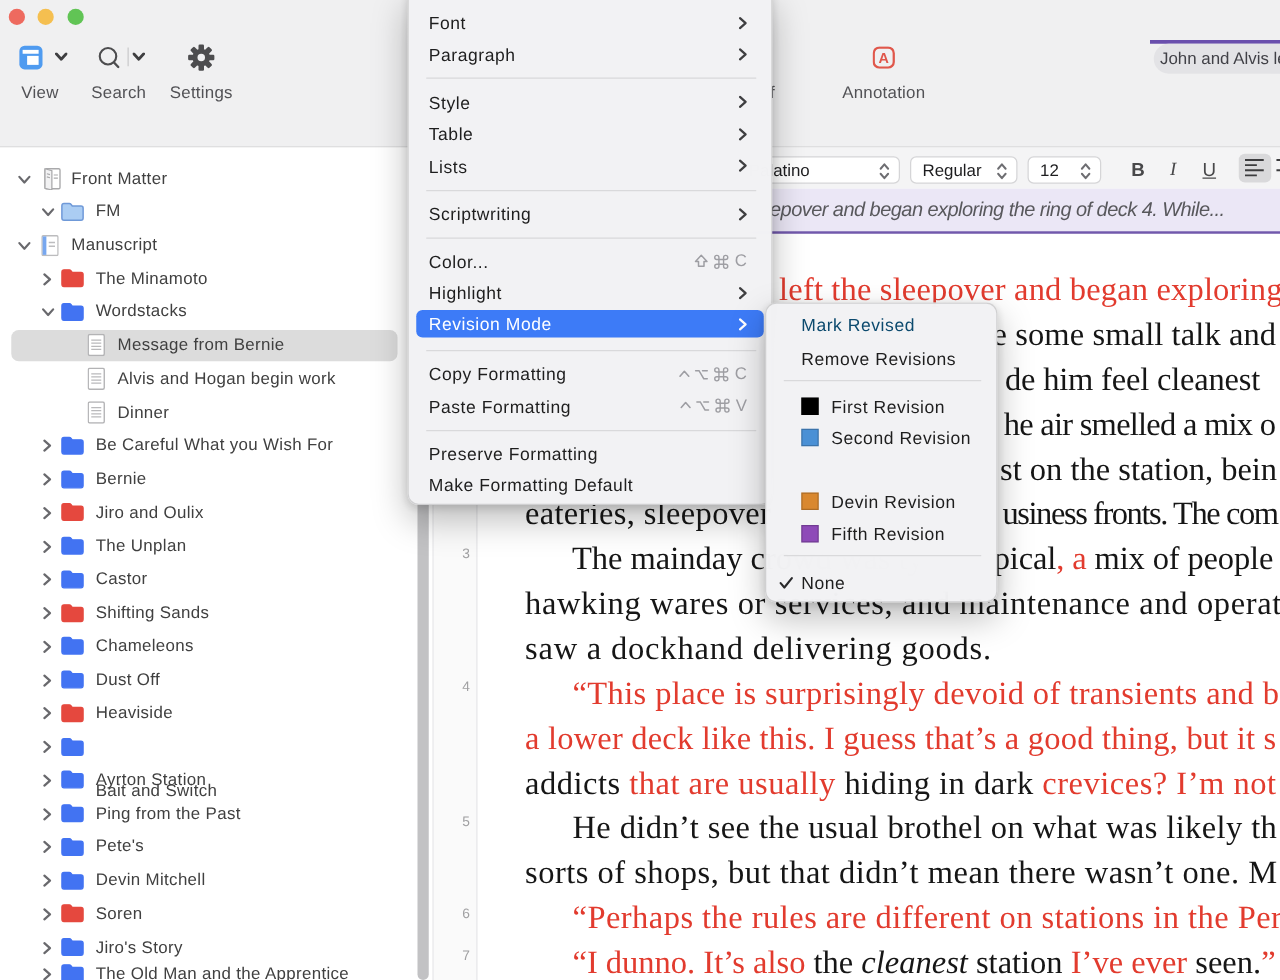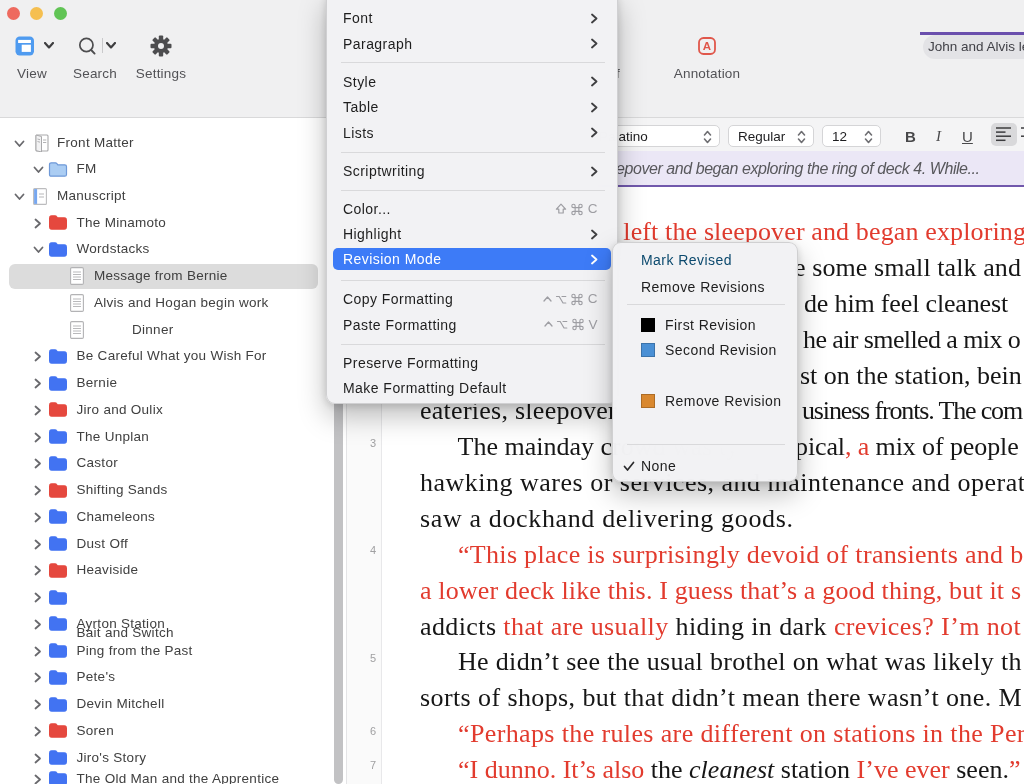--- a/index.html
+++ b/index.html
@@ -225,21 +225,21 @@
   <div class="brow" style="left:94px;top:290.5px;">Alvis and Hogan begin work</div>
   <svg class="abs" style="left:70px;top:320.5px;" width="14" height="18" viewBox="0 0 14 18">
       <rect x="0.6" y="0.6" width="12.8" height="16.8" rx="1.2" fill="#ffffff" stroke="#b3b3b5" stroke-width="1.1"></rect>
       <g stroke="#b9b9bb" stroke-width="1">
         <line x1="3" y1="5" x2="11" y2="5"></line>
         <line x1="3" y1="7.5" x2="11" y2="7.5"></line>
         <line x1="3" y1="10" x2="11" y2="10"></line>
         <line x1="3" y1="12.5" x2="11" y2="12.5"></line>
       </g>
     </svg>
-  <div class="brow" style="left:94px;top:317.5px;margin-left:38px;">Dinner</div>
+  <div class="brow" style="left:94px;top:317.5px;">Dinner</div>
   <svg class="abs" style="left:33.5px;top:351px;" width="8" height="11" viewBox="0 0 8 11">
       <polyline points="1.5,1.5 6,5.5 1.5,9.5" fill="none" stroke="#69696d" stroke-width="1.8" stroke-linecap="round" stroke-linejoin="round"></polyline>
     </svg>
   <svg class="abs" style="left:48px;top:347.5px;" width="20" height="17" viewBox="0 0 20 17">
       <path d="M1.5 3.5 Q1.5 1.8 3.2 1.8 L7.4 1.8 Q8.3 1.8 8.9 2.6 L9.8 3.8 L16.8 3.8 Q18.5 3.8 18.5 5.5 L18.5 13.4 Q18.5 15.2 16.8 15.2 L3.2 15.2 Q1.5 15.2 1.5 13.4 Z" fill="#4273f2" stroke="#4273f2"></path>
     </svg>
   <div class="brow" style="left:76.5px;top:344px;">Be Careful What you Wish For</div>
   <svg class="abs" style="left:33.5px;top:378px;" width="8" height="11" viewBox="0 0 8 11">
       <polyline points="1.5,1.5 6,5.5 1.5,9.5" fill="none" stroke="#69696d" stroke-width="1.8" stroke-linecap="round" stroke-linejoin="round"></polyline>
     </svg>
@@ -498,21 +498,25 @@
     <div class="mi" style="top:70.60000000000002px;">
       <span class="csq" style="background:#000000;"></span>
       <span class="lab" style="left:46px;">First Revision</span>
     </div>
     <div class="mi" style="top:96.10000000000002px;">
       <span class="csq" style="background:#4a90d5;"></span>
       <span class="lab" style="left:46px;">Second Revision</span>
     </div>
     <div class="mi" style="top:147.10000000000002px;">
       <span class="csq" style="background:#d9882f;"></span>
-      <span class="lab" style="left:46px;">Remove Revision</span>
+      <span class="lab" style="left:46px;">Devin Revision</span>
+    </div>
+    <div class="mi" style="top:172.7px;">
+      <span class="csq" style="background:#8e4ab8;"></span>
+      <span class="lab" style="left:46px;">Fifth Revision</span>
     </div>
     <div class="msep" style="top:201.2px;"></div>
     <div class="mi" style="top:211.89999999999998px;">
       <svg class="abs" style="left:4px;top:6px;" width="12" height="11" viewBox="0 0 12 11">
         <polyline points="1.5,5.5 4.5,9 10.5,1.5" fill="none" stroke="#2a2a2c" stroke-width="1.7" stroke-linecap="round" stroke-linejoin="round"></polyline>
       </svg>
       <span class="lab" style="left:22px;">None</span>
     </div>
   </div>
 

